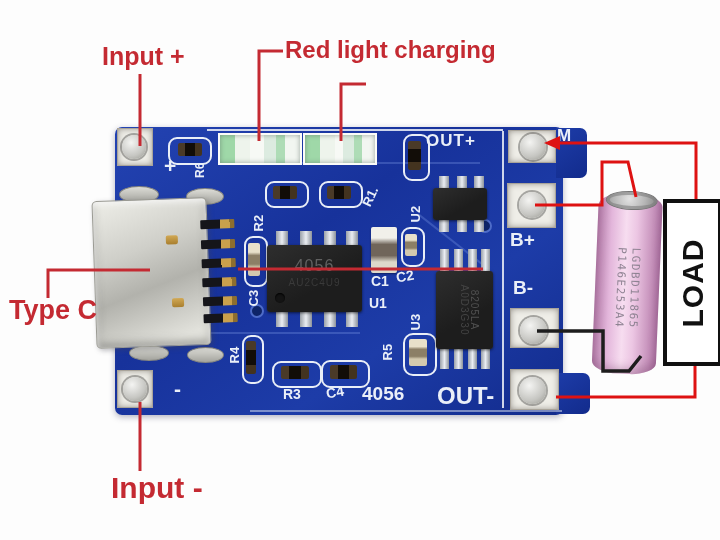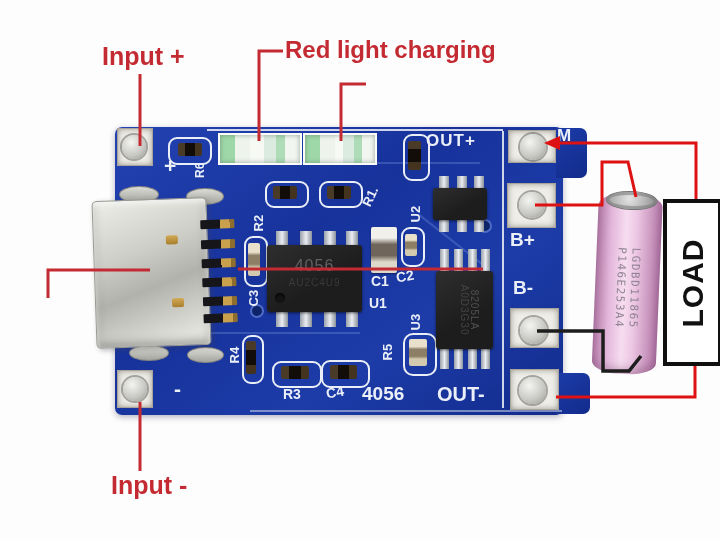--- a/index.html
+++ b/index.html
@@ -167,21 +167,21 @@
     <div class="cpin" style="top:99px;"></div>
     <div class="cpin" style="top:116px;"></div>
     <div class="gold" style="left:72px;top:36px;width:12px;height:9px;"></div>
     <div class="gold" style="left:76px;top:99px;width:12px;height:9px;"></div>
   </div>
 
   <div class="ssl" style="left:426px;top:132px;font-size:17px;letter-spacing:1px;">OUT+</div>
   <div class="ssl" style="left:557px;top:127px;font-size:17px;">M</div>
   <div class="ssl" style="left:510px;top:230px;font-size:19px;">B+</div>
   <div class="ssl" style="left:513px;top:278px;font-size:19px;">B-</div>
-  <div class="ssl" style="left:437px;top:384px;font-size:20px;">OUT-</div>
+  <div class="ssl" style="left:437px;top:384px;font-size:24px;">OUT-</div>
   <div class="ssl" style="left:362px;top:384px;font-size:19px;">4056</div>
   <div class="ssl" style="left:164px;top:155px;font-size:21px;">+</div>
   <div class="ssl" style="left:174px;top:378px;font-size:21px;">-</div>
   <div class="ssl rot" style="left:188px;top:160px;width:24px;font-size:12px;">R6</div>
   <div class="ssl rot" style="left:245px;top:212px;width:26px;font-size:13px;">R2</div>
   <div class="ssl rot" style="left:240px;top:287px;width:26px;font-size:13px;">C3</div>
   <div class="ssl" style="left:360px;top:190px;font-size:13px;transform:rotate(-65deg);">R1.</div>
   <div class="ssl rot" style="left:402px;top:203px;width:26px;font-size:13px;">U2</div>
   <div class="ssl" style="left:371px;top:274px;font-size:14px;">C1</div>
   <div class="ssl" style="left:396px;top:269px;font-size:14px;transform:rotate(-10deg);">C2</div>
@@ -218,15 +218,16 @@
 
     <polyline points="556,397 695,397 695,357" stroke="#de1212" stroke-width="3" fill="none"></polyline>
   </svg>
 
   <div class="loadbox">
     <span class="loadtxt">LOAD</span>
   </div>
 
   <div class="ann" style="left:285px;top:38px;font-size:24px;">Red light charging</div>
   <div class="ann" style="left:102px;top:44px;font-size:25px;">Input +</div>
-  <div class="ann" style="left:111px;top:473px;font-size:25px;">Input -</div>
+  <div class="ann" style="left:9px;top:297px;font-size:27px;">Type C</div>
+  <div class="ann" style="left:111px;top:473px;font-size:30px;">Input -</div>
 
 </div>
 
 </body></html>

